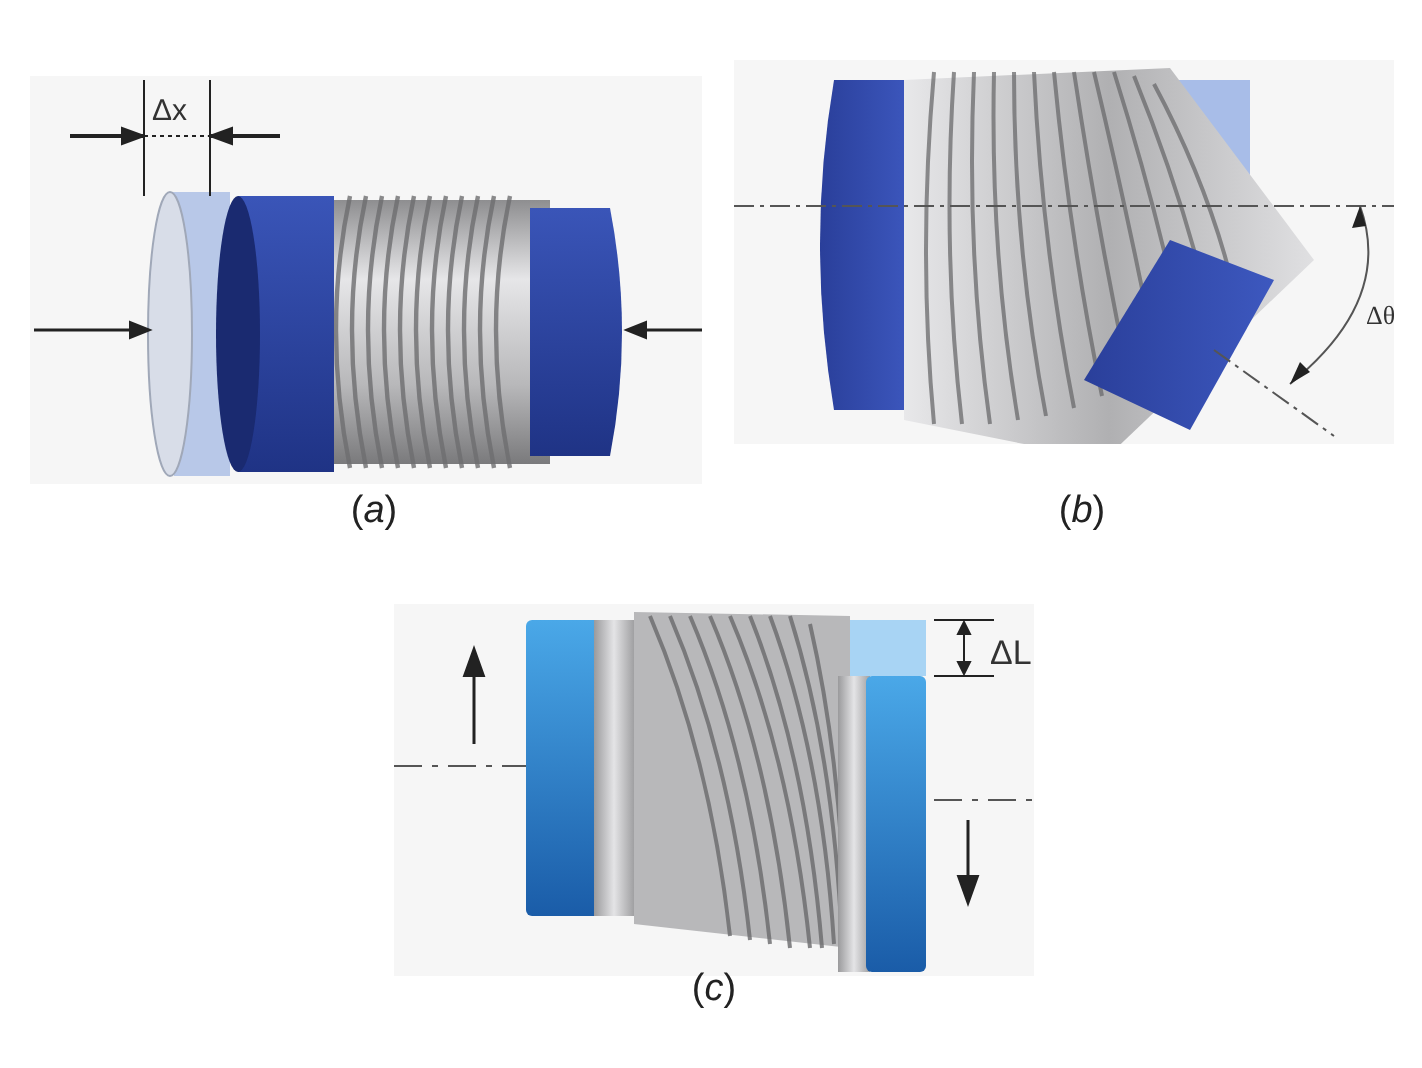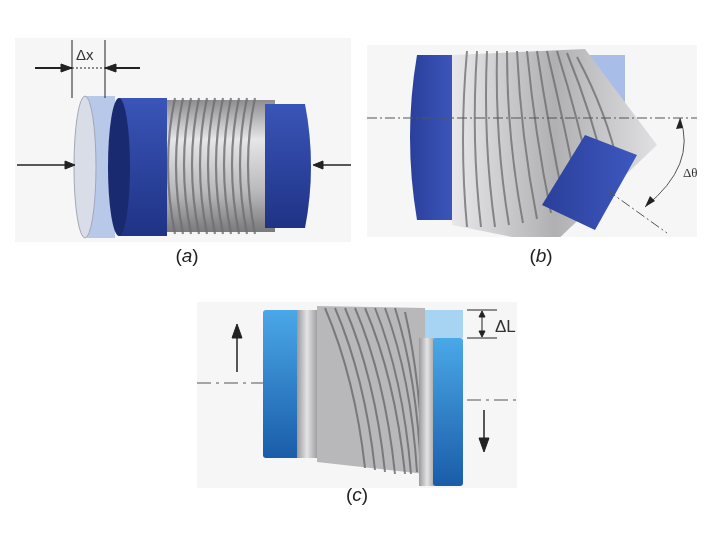--- a/index.html
+++ b/index.html
@@ -65,21 +65,21 @@
       <line x1="305" y1="127" x2="336" y2="127" stroke-width="1.5"></line>
       <polygon points="298,127 308,123 308,131" fill="#222"></polygon>
     </g>
     <text x="61" y="22" font-family="Liberation Sans, sans-serif" font-size="15" fill="#333">Δx</text>
   </svg>
 </div>
 <div class="caption" style="left:157px;top:245px;">
   <span>(</span><i>a</i><span>)</span>
 </div>
 
-<div class="panel" style="left:367px;top:45px;">
+<div class="panel" style="left:367px;top:30px;">
   <svg width="330" height="192" viewBox="0 0 330 192">
     <defs>
       <linearGradient id="silB" x1="0" y1="0" x2="1" y2="0">
         <stop offset="0" stop-color="#e8e8ea"></stop>
           <stop offset="0.5" stop-color="#b0b0b2"></stop>
           <stop offset="1" stop-color="#e0e0e2"></stop>
       </linearGradient>
       <linearGradient id="blueB" x1="0" y1="0" x2="1" y2="0">
         <stop offset="0" stop-color="#2a3f9a"></stop>
           <stop offset="1" stop-color="#3d58bf"></stop>

